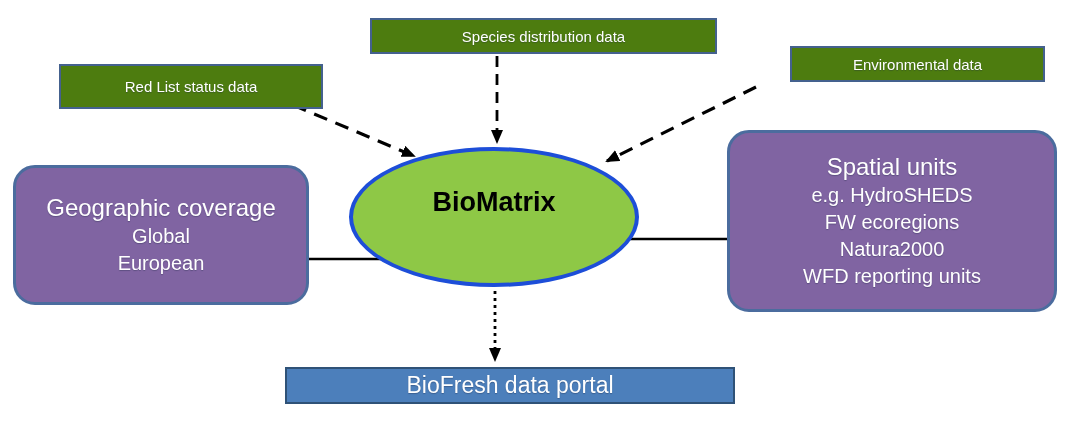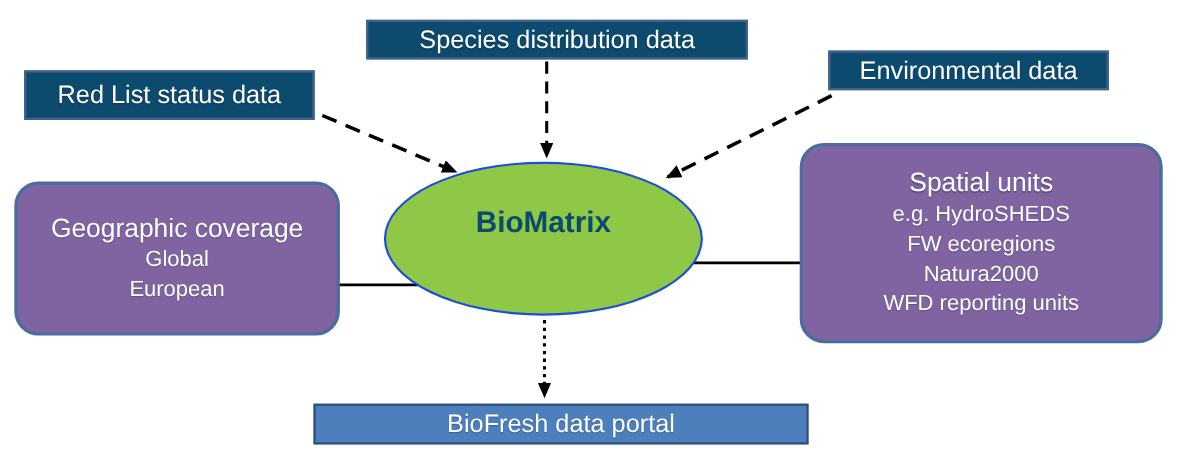--- a/index.html
+++ b/index.html
@@ -25,41 +25,42 @@
   .node {
     position: absolute;
     box-sizing: border-box;
     display: flex;
     align-items: center;
     justify-content: center;
     color: #ffffff;
     text-shadow: 0 1px 1px rgba(30,40,70,0.35);
   }
   .src-box {
-    background: #0c4a6e;
+    background: #4d7c0f;
     border: 2px solid #44618E;
-    font-size: 23px;
+    font-size: 15px;
+    margin-left: 37px;
   }
   .attr-box {
     background: #8064A2;
     border: 3px solid #4B6C9E;
     border-radius: 22px;
     flex-direction: column;
     line-height: 27px;
     font-size: 20px;
   }
   .attr-title {
     font-size: 24px;
     line-height: 30px;
   }
   .center-ellipse {
     background: #8EC846;
-    border: 2px solid #1d4ed8;
+    border: 4px solid #1d4ed8;
     border-radius: 50%;
-    color: #0c4a6e;
+    color: #000000;
     font-weight: bold;
     font-size: 27px;
     text-shadow: none;
     padding-bottom: 30px;
   }
   .portal-box {
     background: #4C7FBB;
     border: 2px solid #2F5277;
     font-size: 23px;
   }

